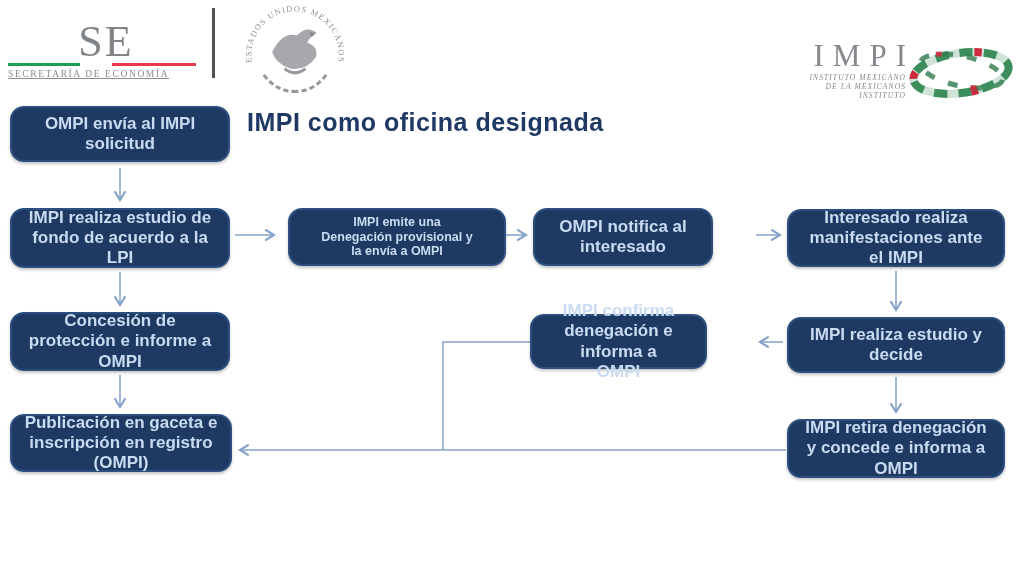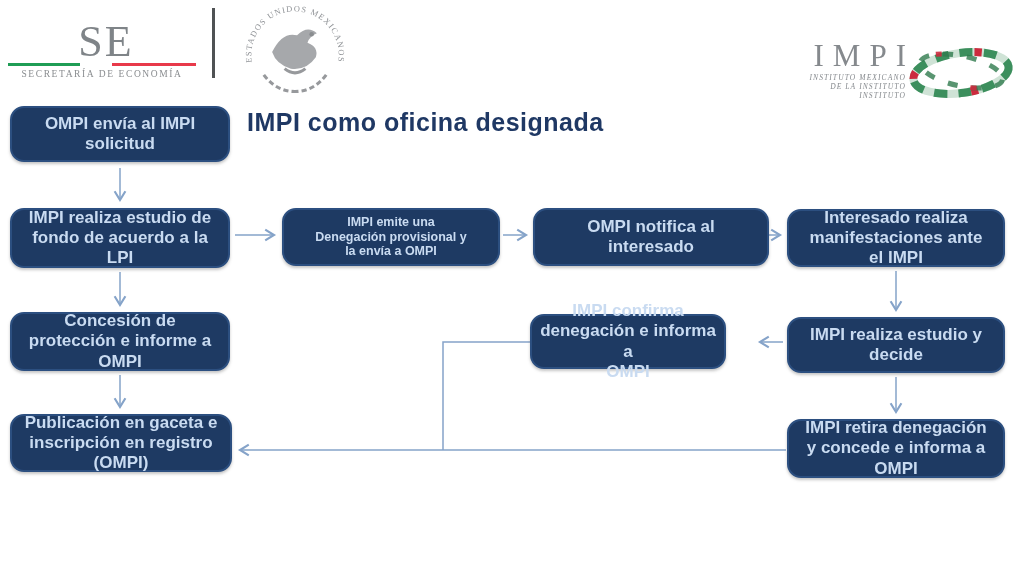--- a/index.html
+++ b/index.html
@@ -11,22 +11,22 @@
 
   
   .se-logo{position:absolute;left:8px;top:8px;width:196px;height:72px;}
   .se-acronym{
     position:absolute;left:0;right:0;top:12px;text-align:center;
     font-family:"Liberation Serif", serif;font-size:44px;color:#7f8488;letter-spacing:2px;line-height:1;
   }
   .se-line-green{position:absolute;left:0px;top:55px;width:72px;height:3px;background:#1f9d55;}
   .se-line-red{position:absolute;left:104px;top:55px;width:84px;height:3px;background:#e8394a;}
   .se-caption{
-    position:absolute;left:0;right:8px;top:61px;text-align:center;
-    font-size:9.5px;letter-spacing:1.6px;color:#8a8d90;font-family:"Liberation Serif", serif;
+    position:absolute;left:0;right:8px;top:61px;
+    font-size:9.5px;letter-spacing:1.6px;color:#8a8d90;font-family:"Liberation Serif", serif;text-decoration:underline;
   }
   .header-divider{position:absolute;left:212px;top:8px;width:3px;height:70px;background:#4f5254;}
   .seal{position:absolute;left:243px;top:0px;width:104px;height:104px;}
 
   .impi-logo{position:absolute;left:782px;top:40px;width:232px;height:66px;}
   .impi-text{position:absolute;left:0;top:0;width:124px;text-align:right;}
   .impi-acronym{
     font-family:"Liberation Serif", serif;font-size:31px;color:#85898d;
     letter-spacing:9px;line-height:1;margin-right:-9px;
   }
@@ -49,25 +49,25 @@
     position:absolute;z-index:2;box-sizing:border-box;
     background:#1e3a63;border:2px solid #2c4f80;border-radius:14px;
     color:#c9dbf1;font-weight:bold;font-size:17px;line-height:1.18;
     display:flex;align-items:center;justify-content:center;text-align:center;
     white-space:pre-line;padding:3px 6px;
     box-shadow:0 2px 3px rgba(90,90,90,0.35);
   }
   .box.small-text{font-size:12.5px;}
   .b1{left:10px;top:106px;width:220px;height:56px;}
   .b2{left:10px;top:208px;width:220px;height:60px;}
-  .b3{left:282px;top:208px;width:218px;height:58px;}
-  .b4{left:533px;top:208px;width:236px;height:58px;}
+  .b3{left:288px;top:208px;width:218px;height:58px;}
+  .b4{left:533px;top:208px;width:180px;height:58px;}
   .b5{left:787px;top:209px;width:218px;height:58px;}
   .b6{left:10px;top:312px;width:220px;height:59px;}
-  .b7{left:530px;top:314px;width:196px;height:55px;}
+  .b7{left:530px;top:314px;width:177px;height:55px;}
   .b8{left:787px;top:317px;width:218px;height:56px;}
   .b9{left:10px;top:414px;width:222px;height:58px;}
   .b10{left:787px;top:419px;width:218px;height:59px;}
 </style>
 </head>
 <body>
 
 <div class="slide">
 
   <div class="se-logo">
@@ -91,21 +91,21 @@
     <path d="M40,66 Q50,74 60,66" stroke="#97999c" stroke-width="3" fill="none"></path>
     <path d="M20,72 Q32,88 50,88" stroke="#97999c" stroke-width="3" fill="none" stroke-dasharray="5 3"></path>
     <path d="M80,72 Q68,88 50,88" stroke="#97999c" stroke-width="3" fill="none" stroke-dasharray="5 3"></path>
   </svg>
 
   <div class="impi-logo">
     <div class="impi-text">
       <div class="impi-acronym">IMPI</div>
       <div class="impi-caption">
         <div>INSTITUTO MEXICANO</div>
-        <div>DE LA INSTITUTO</div>
+        <div>DE LA MEXICANOS</div>
         <div>INSTITUTO</div>
       </div>
     </div>
     <svg class="impi-swirl" viewBox="0 0 106 62">
       <g transform="rotate(-8 53 31)">
         <ellipse cx="53" cy="31" rx="48" ry="20" fill="none" stroke="#cfe3d6" stroke-width="8"></ellipse>
         <ellipse cx="53" cy="31" rx="48" ry="20" fill="none" stroke="#3c8f5d" stroke-width="8" stroke-dasharray="13 11"></ellipse>
         <ellipse cx="53" cy="31" rx="48" ry="20" fill="none" stroke="#cc2b3e" stroke-width="8" stroke-dasharray="7 64" stroke-dashoffset="30"></ellipse>
       </g>
       <g transform="rotate(12 53 31)">

